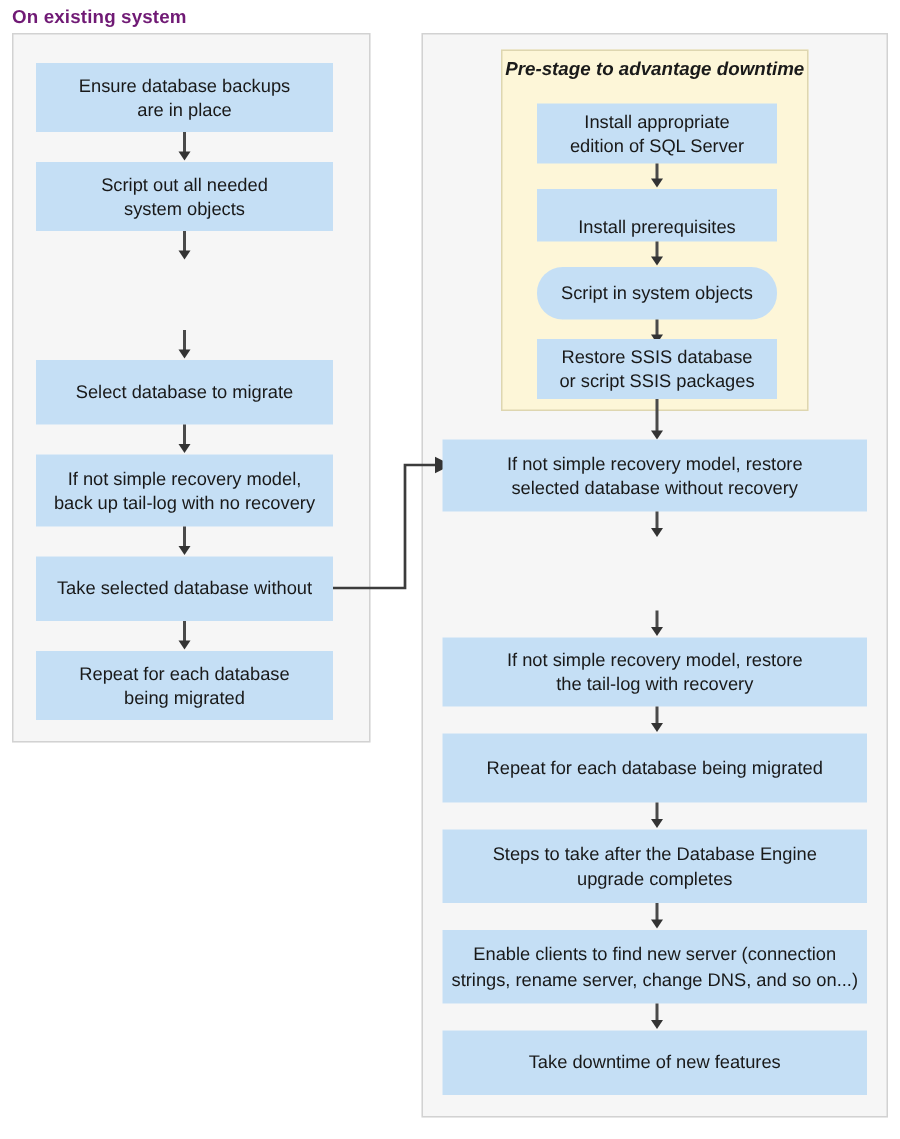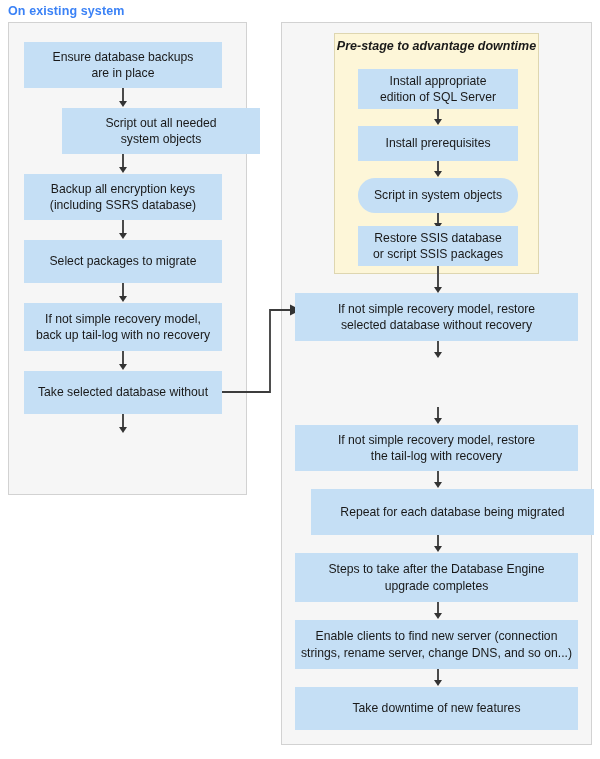--- a/index.html
+++ b/index.html
@@ -21,21 +21,21 @@
     width: 600px;
     height: 759px;
     overflow: hidden;
   }
 
   
   .col-title {
     position: absolute;
     font-size: 12.5px;
     font-weight: bold;
-    color: #3b82f6;
+    color: #701a75;
     letter-spacing: .1px;
     white-space: nowrap;
   }
   #title-existing { left: 8px;   top: 4px; }
   #title-new      { left: 285px; top: 4px; margin-top: 44px; }
 
   
   .panel {
     position: absolute;
     background: #f6f6f6;
@@ -127,38 +127,35 @@
   <div id="prestage-title">Pre-stage to advantage downtime</div>
 
   <div class="node" style="left:24px; top:42px; width:198px; height:46px;">
     <span>Ensure database backups<br>are in place</span>
   </div>
   <div class="arrow" style="left:117px; top:88px; height:20px;">
     <div class="shaft" style="height:14px;"></div>
       <div class="head" style="top:13px;"></div>
   </div>
 
-  <div class="node" style="left:24px; top:108px; width:198px; height:46px;margin-left:38px;">
+  <div class="node" style="left:24px; top:108px; width:198px; height:46px;">
     <span>Script out all needed<br>system objects</span>
   </div>
   <div class="arrow" style="left:117px; top:154px; height:20px;">
     <div class="shaft" style="height:14px;"></div>
       <div class="head" style="top:13px;"></div>
   </div>
 
-  <div class="node" style="left:24px; top:174px; width:198px; height:46px;">
-    <span>Backup all encryption keys<br>(including SSRS database)</span>
-  </div>
   <div class="arrow" style="left:117px; top:220px; height:20px;">
     <div class="shaft" style="height:14px;"></div>
       <div class="head" style="top:13px;"></div>
   </div>
 
   <div class="node" style="left:24px; top:240px; width:198px; height:43px;">
-    <span>Select packages to migrate</span>
+    <span>Select database to migrate</span>
   </div>
   <div class="arrow" style="left:117px; top:283px; height:20px;">
     <div class="shaft" style="height:14px;"></div>
       <div class="head" style="top:13px;"></div>
   </div>
 
   <div class="node" style="left:24px; top:303px; width:198px; height:48px;">
     <span>If not simple recovery model,<br>back up tail-log with no recovery</span>
   </div>
   <div class="arrow" style="left:117px; top:351px; height:20px;">
@@ -167,35 +164,38 @@
   </div>
 
   <div class="node" style="left:24px; top:371px; width:198px; height:43px;">
     <span>Take selected database without</span>
   </div>
   <div class="arrow" style="left:117px; top:414px; height:20px;">
     <div class="shaft" style="height:14px;"></div>
       <div class="head" style="top:13px;"></div>
   </div>
 
+  <div class="node" style="left:24px; top:434px; width:198px; height:46px;">
+    <span>Repeat for each database<br>being migrated</span>
+  </div>
 
   <svg id="elbow-connector" width="90" height="100" viewBox="0 0 90 100">
     <path d="M 7 92 L 55 92 L 55 10 L 76 10" fill="none" stroke="#3c3c3c" stroke-width="1.8"></path>
     <polygon points="75,4.5 86,10 75,15.5" fill="#333333"></polygon>
   </svg>
 
   <div class="node" style="left:358px; top:69px; width:160px; height:40px;">
     <span>Install appropriate<br>edition of SQL Server</span>
   </div>
   <div class="arrow" style="left:432px; top:109px; height:17px;">
     <div class="shaft" style="height:11px;"></div>
       <div class="head" style="top:10px;"></div>
   </div>
 
-  <div class="node" style="left:358px; top:126px; width:160px; height:35px;">
+  <div class="node" style="left:358px; top:126px; width:160px; height:35px;align-items:flex-end;">
     <span>Install prerequisites</span>
   </div>
   <div class="arrow" style="left:432px; top:161px; height:17px;">
     <div class="shaft" style="height:11px;"></div>
       <div class="head" style="top:10px;"></div>
   </div>
 
   <div class="node" style="left:358px; top:178px; width:160px; height:35px;border-radius:17px;">
     <span>Script in system objects</span>
   </div>
@@ -227,21 +227,21 @@
   </div>
 
   <div class="node" style="left:295px; top:425px; width:283px; height:46px;">
     <span>If not simple recovery model, restore<br>the tail-log with recovery</span>
   </div>
   <div class="arrow" style="left:432px; top:471px; height:18px;">
     <div class="shaft" style="height:12px;"></div>
       <div class="head" style="top:11px;"></div>
   </div>
 
-  <div class="node" style="left:295px; top:489px; width:283px; height:46px;margin-left:16px;">
+  <div class="node" style="left:295px; top:489px; width:283px; height:46px;">
     <span>Repeat for each database being migrated</span>
   </div>
   <div class="arrow" style="left:432px; top:535px; height:18px;">
     <div class="shaft" style="height:12px;"></div>
       <div class="head" style="top:11px;"></div>
   </div>
 
   <div class="node" style="left:295px; top:553px; width:283px; height:49px;">
     <span>Steps to take after the Database Engine<br>upgrade completes</span>
   </div>

